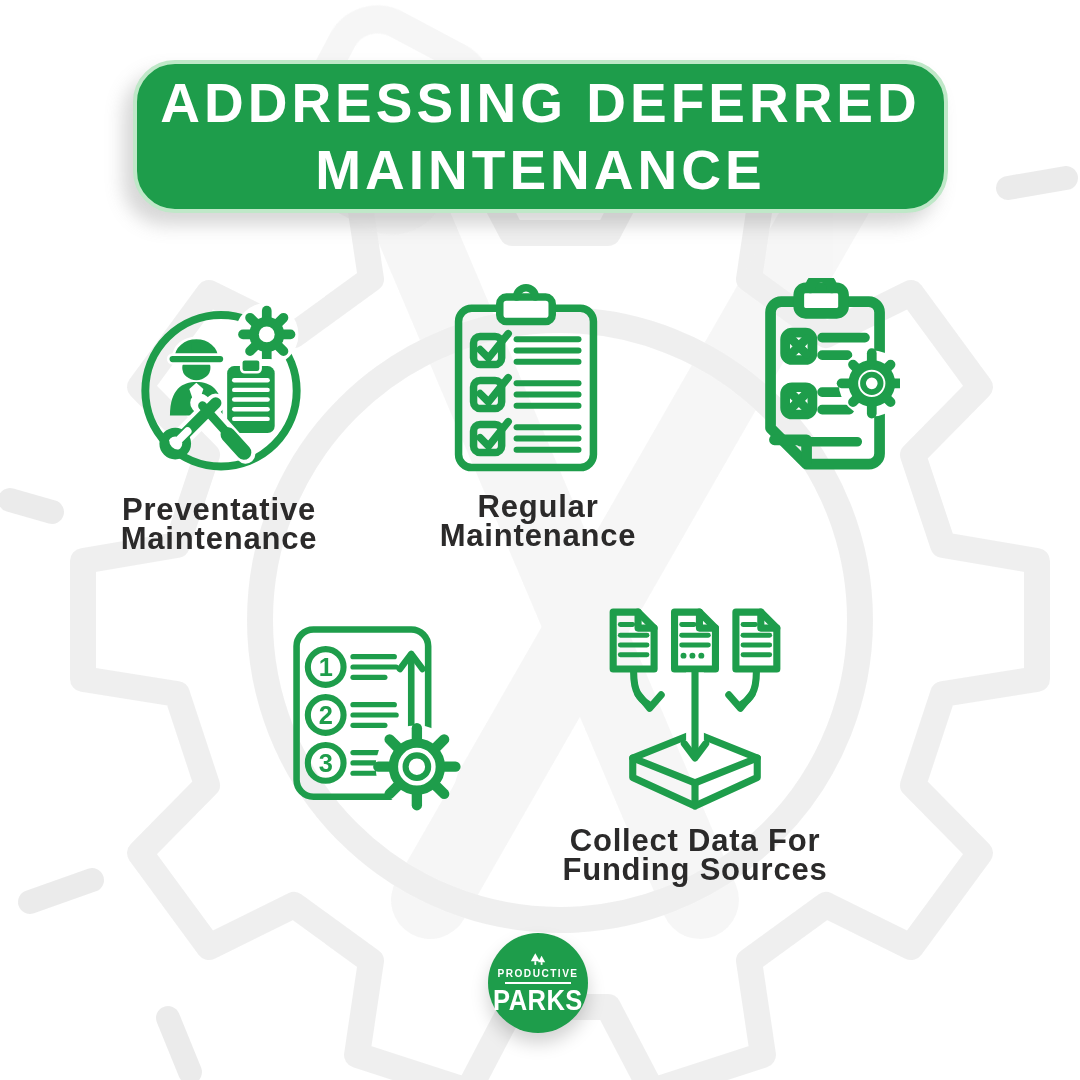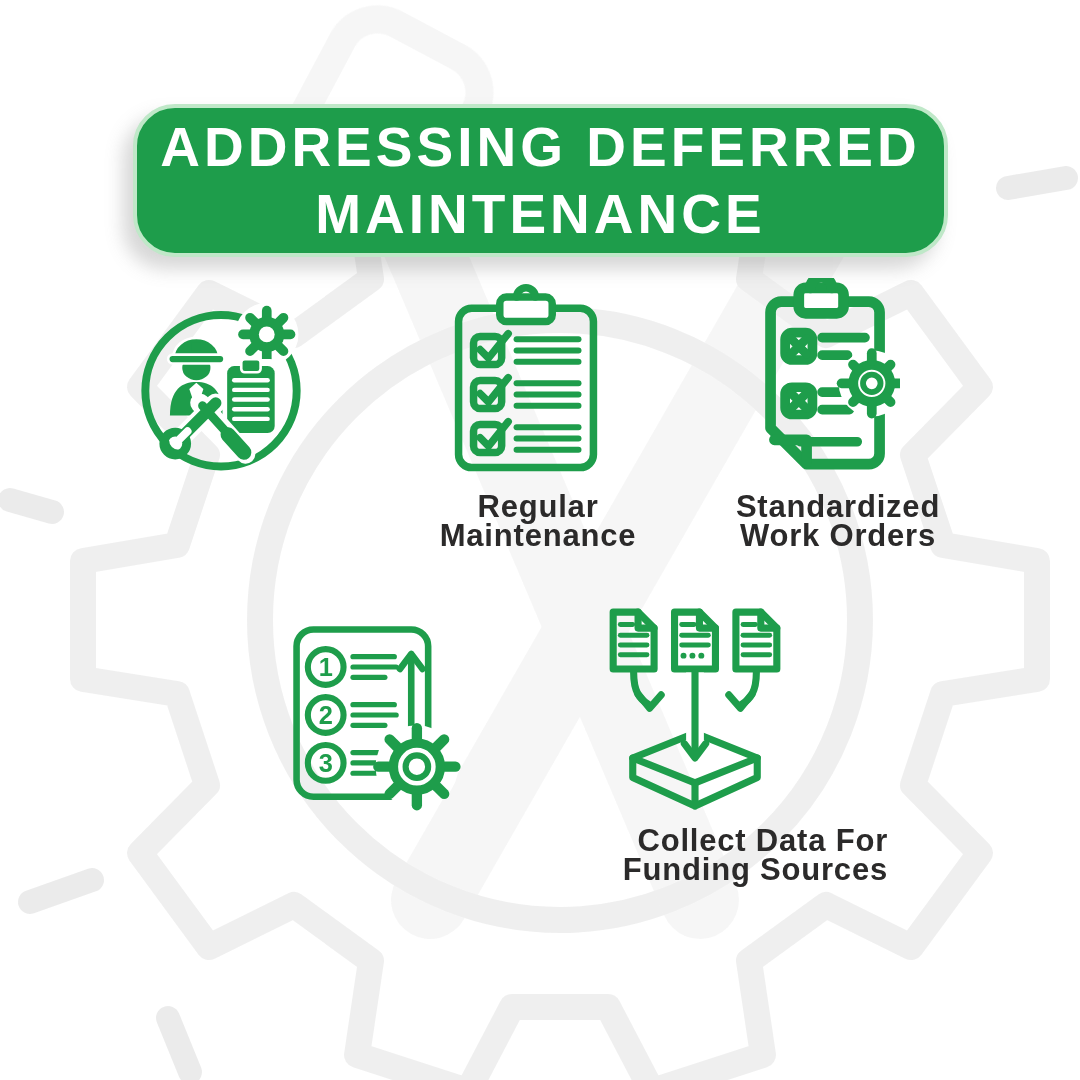--- a/index.html
+++ b/index.html
@@ -5,21 +5,21 @@
   html,body{margin:0;padding:0;background:#fff;}
   .canvas{
     position:relative;width:1080px;height:1080px;overflow:hidden;background:#ffffff;
     font-family:"Liberation Sans",sans-serif;
   }
   .watermark{position:absolute;left:0;top:0;width:1080px;height:1080px;}
   .title-pill{
     position:absolute;left:133px;top:60px;width:815px;height:153px;box-sizing:border-box;
     background:#1E9D4B;border:4px solid #BFE8C8;border-radius:42px;
     box-shadow:-10px 12px 18px rgba(110,110,110,0.28);
-    display:flex;flex-direction:column;align-items:center;justify-content:center;margin-top:44px;
+    display:flex;flex-direction:column;align-items:center;justify-content:center;
   }
   .title-line{
     color:#ffffff;font-size:55px;font-weight:800;letter-spacing:4px;
     line-height:67px;text-align:center;white-space:nowrap;
   }
   .icon{position:absolute;}
   .icon svg{display:block;width:100%;height:100%;}
   .label{
     position:absolute;width:360px;text-align:center;color:#2B2A2A;
     font-size:31px;font-weight:700;line-height:29px;letter-spacing:0.8px;
@@ -27,21 +27,21 @@
   }
   .icon-1{left:133px;top:301px;width:176px;height:176px;}
   .icon-2{left:451px;top:284px;width:150px;height:192px;}
   .icon-3{left:754px;top:278px;width:146px;height:200px;}
   .icon-4{left:274px;top:618px;width:188px;height:193px;}
   .icon-5{left:597px;top:605px;width:196px;height:209px;}
   .label-1{left:39px;top:495px;}
   .label-2{left:358px;top:492px;}
   .label-3{left:658px;top:492px;}
   .label-4{left:175px;top:829px;}
-  .label-5{left:528px;top:826px;text-align:right;}
+  .label-5{left:515px;top:826px;}
   .logo{
     position:absolute;left:488px;top:933px;width:100px;height:100px;border-radius:50%;
     background:#1E9D4B;box-shadow:0 10px 18px rgba(0,0,0,0.18);
     display:flex;flex-direction:column;align-items:center;justify-content:center;
   }
   .logo-tree{width:18px;height:14px;margin-bottom:1px;}
   .logo-top{color:#fff;font-size:11px;font-weight:700;letter-spacing:1.6px;transform:scaleX(.92);}
   .logo-rule{width:66px;height:2px;background:#fff;margin:3px 0 2px 0;}
   .logo-bottom{color:#fff;font-size:29px;font-weight:700;letter-spacing:0.5px;transform:scaleX(.88);line-height:28px;}
 </style>
@@ -109,20 +109,22 @@
         <line x1="52" y1="158" x2="94" y2="116"></line>
           <line x1="76" y1="116" x2="128" y2="174"></line>
       </g>
       <line x1="56" y1="154" x2="94" y2="116" stroke="#1E9D4B" stroke-width="13" stroke-linecap="round"></line>
       <circle cx="48" cy="162" r="13" fill="none" stroke="#1E9D4B" stroke-width="10"></circle>
       <line x1="48" y1="162" x2="62" y2="148" stroke="#fff" stroke-width="9" stroke-linecap="round"></line>
       <line x1="79" y1="119" x2="106" y2="149" stroke="#1E9D4B" stroke-width="10" stroke-linecap="round"></line>
       <line x1="108" y1="152" x2="126" y2="172" stroke="#1E9D4B" stroke-width="17" stroke-linecap="round"></line>
     </svg>
   </div>
+  <div class="label label-1">Preventative
+Maintenance</div>
 
   <div class="icon icon-2">
     <svg viewBox="0 0 160 205">
       <g fill="none" stroke="#1E9D4B" stroke-width="8" stroke-linecap="round" stroke-linejoin="round">
         <rect x="8" y="26" width="144" height="170" rx="14"></rect>
         <rect x="52" y="14" width="56" height="26" rx="7" fill="#fff"></rect>
         <path d="M70,14 a10,10 0 0 1 20,0"></path>
         <rect x="24" y="56" width="30" height="30" rx="7"></rect>
           <path d="M31,70 l9,9 L61,53"></path>
         <rect x="24" y="103" width="30" height="30" rx="7"></rect>
@@ -169,22 +171,20 @@
         <line x1="121" y1="131" x2="121" y2="139"></line>
           <line x1="107.4" y1="121.6" x2="101.7" y2="127.3"></line>
         <line x1="98" y1="108" x2="90" y2="108"></line>
           <line x1="107.4" y1="94.4" x2="101.7" y2="88.7"></line>
         <line x1="121" y1="85" x2="121" y2="77"></line>
           <line x1="134.6" y1="94.4" x2="140.3" y2="88.7"></line>
         <circle cx="121" cy="108" r="9" stroke-width="6"></circle>
       </g>
     </svg>
   </div>
-  <div class="label label-3">Standardized
-Work Orders</div>
 
   <div class="icon icon-4">
     <svg viewBox="0 0 200 205">
       <rect x="24" y="12" width="140" height="178" rx="18" fill="none" stroke="#1E9D4B" stroke-width="7"></rect>
       <g fill="none" stroke="#1E9D4B" stroke-width="6.5">
         <circle cx="55" cy="52" r="19"></circle>
           <circle cx="55" cy="103" r="19"></circle>
           <circle cx="55" cy="154" r="19"></circle>
       </g>
       <g fill="#1E9D4B" font-family="'Liberation Sans',sans-serif" font-size="27" font-weight="bold" text-anchor="middle">
@@ -260,14 +260,25 @@
       <line x1="110" y1="76" x2="110" y2="172" stroke="#fff" stroke-width="20"></line>
       <g fill="none" stroke="#1E9D4B" stroke-width="8" stroke-linecap="round" stroke-linejoin="round">
         <line x1="110" y1="76" x2="110" y2="168"></line>
         <path d="M98,156 L110,172 L122,156"></path>
       </g>
     </svg>
   </div>
   <div class="label label-5">Collect Data For
 Funding Sources</div>
 
+  <div class="logo">
+    <svg class="logo-tree" viewBox="0 0 20 15">
+      <path d="M7,1 L12,10 H2 Z" fill="#fff"></path>
+      <path d="M14,4 L18,11 H10 Z" fill="#fff"></path>
+      <rect x="6" y="10" width="2" height="4" fill="#fff"></rect>
+      <rect x="13" y="11" width="2" height="3" fill="#fff"></rect>
+    </svg>
+    <div class="logo-top">PRODUCTIVE</div>
+    <div class="logo-rule"></div>
+    <div class="logo-bottom">PARKS</div>
+  </div>
 
 </div>
 
 </body></html>

